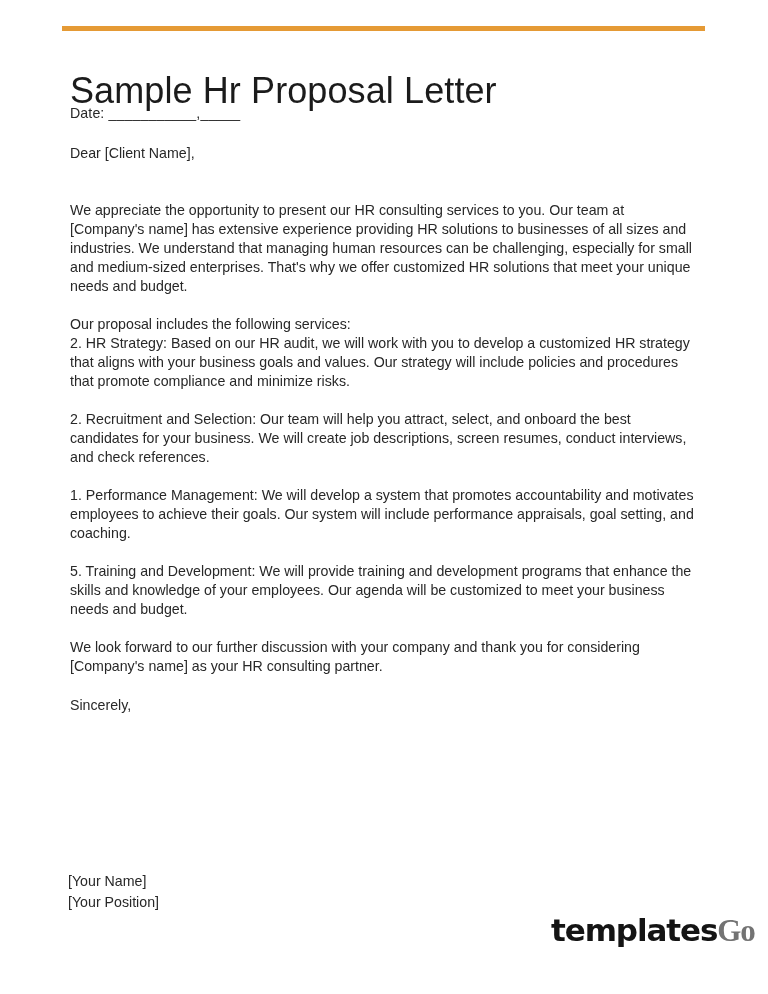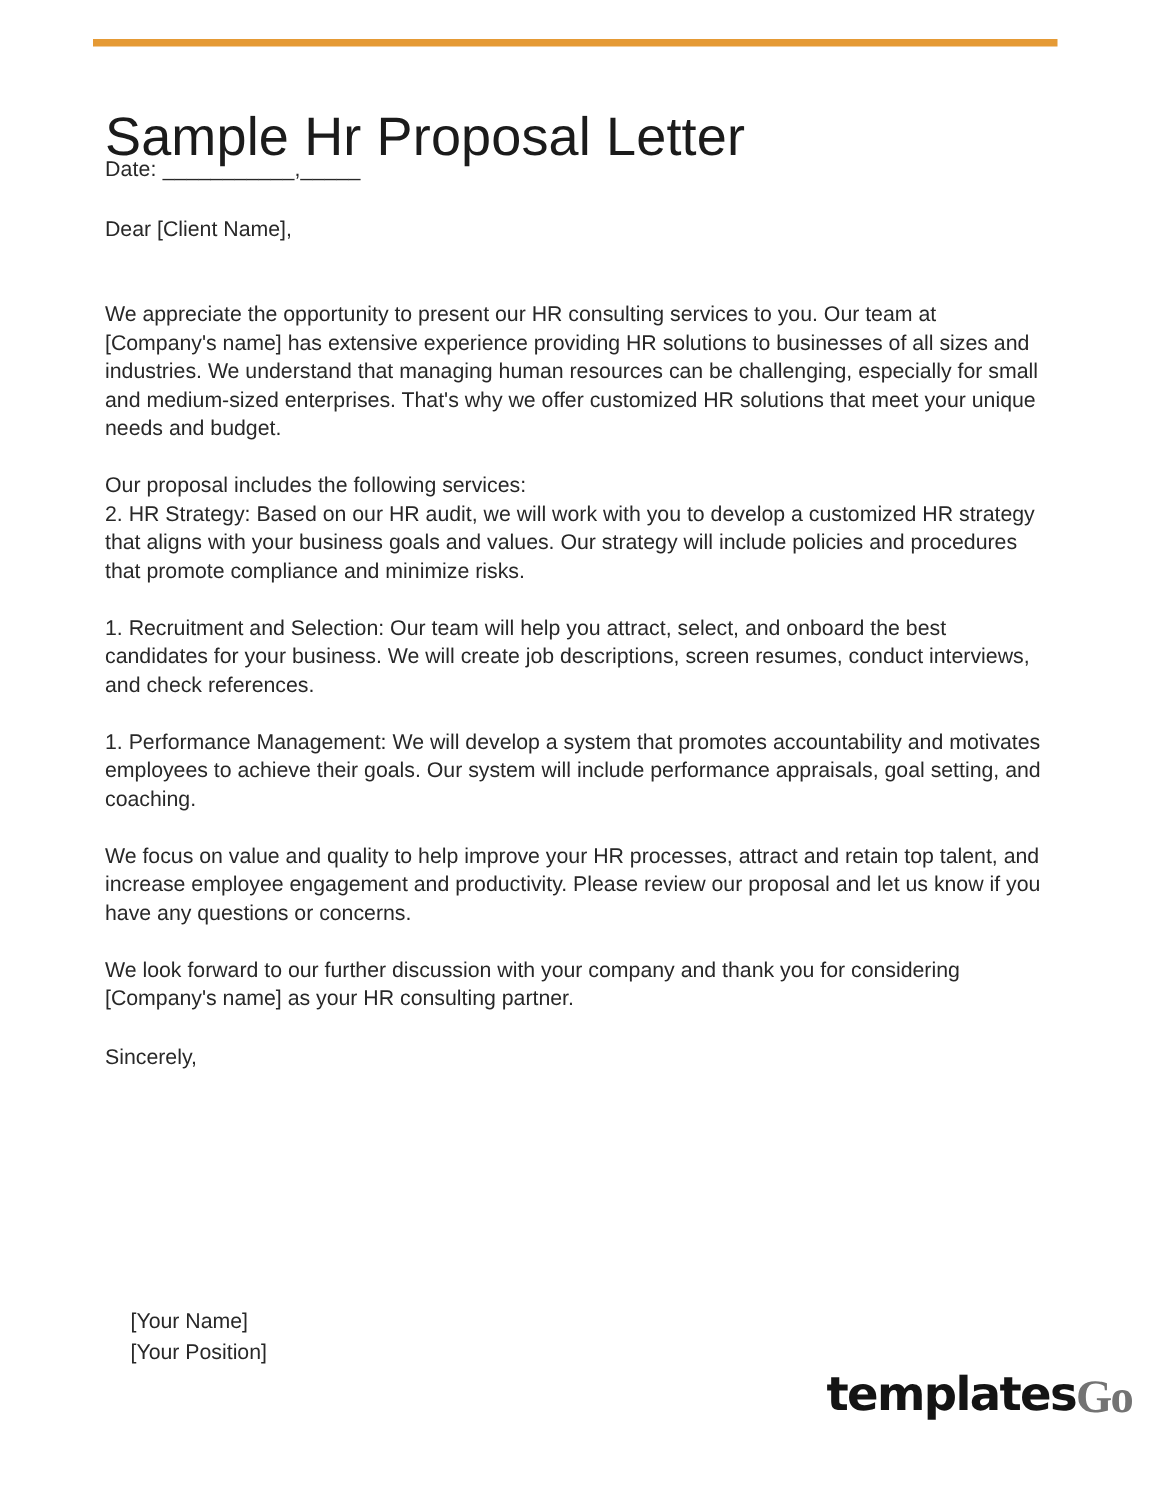--- a/index.html
+++ b/index.html
@@ -82,21 +82,21 @@
     margin-bottom: 0;
   }
 
   .sincerely {
     margin-top: 20px;
   }
 
   
   .signature-block {
     position: absolute;
-    left: 87px;
+    left: 68px;
     top: 871px;
     width: 400px;
   }
   .signature-block .line {
     line-height: 21px;
   }
 
   
   .brand-logo {
     position: absolute;
@@ -132,26 +132,26 @@
 
     <p class="line salutation">Dear [Client Name],</p>
 
     <p class="para">We appreciate the opportunity to present our HR consulting services to you. Our team at [Company's name] has extensive experience providing HR solutions to businesses of all sizes and industries. We understand that managing human resources can be challenging, especially for small and medium-sized enterprises. That's why we offer customized HR solutions that meet your unique needs and budget.</p>
 
     <p class="para tight">Our proposal includes the following services:</p>
 
 
     <p class="para">2. HR Strategy: Based on our HR audit, we will work with you to develop a customized HR strategy that aligns with your business goals and values. Our strategy will include policies and procedures that promote compliance and minimize risks.</p>
 
-    <p class="para">1. Recruitment and Selection: Our team will help you attract, select, and onboard the best candidates for your business. We will create job descriptions, screen resumes, conduct interviews, and check references.</p>
+    <p class="para">2. Recruitment and Selection: Our team will help you attract, select, and onboard the best candidates for your business. We will create job descriptions, screen resumes, conduct interviews, and check references.</p>
 
     <p class="para">1. Performance Management: We will develop a system that promotes accountability and motivates employees to achieve their goals. Our system will include performance appraisals, goal setting, and coaching.</p>
 
+    <p class="para">5. Training and Development: We will provide training and development programs that enhance the skills and knowledge of your employees. Our agenda will be customized to meet your business needs and budget.</p>
 
-    <p class="para">We focus on value and quality to help improve your HR processes, attract and retain top talent, and increase employee engagement and productivity. Please review our proposal and let us know if you have any questions or concerns.</p>
 
     <p class="para">We look forward to our further discussion with your company and thank you for considering [Company's name] as your HR consulting partner.</p>
 
     <p class="line sincerely">Sincerely,</p>
 
   </div>
 
   <div class="signature-block">
     <p class="line">[Your Name]</p>
     <p class="line">[Your Position]</p>

